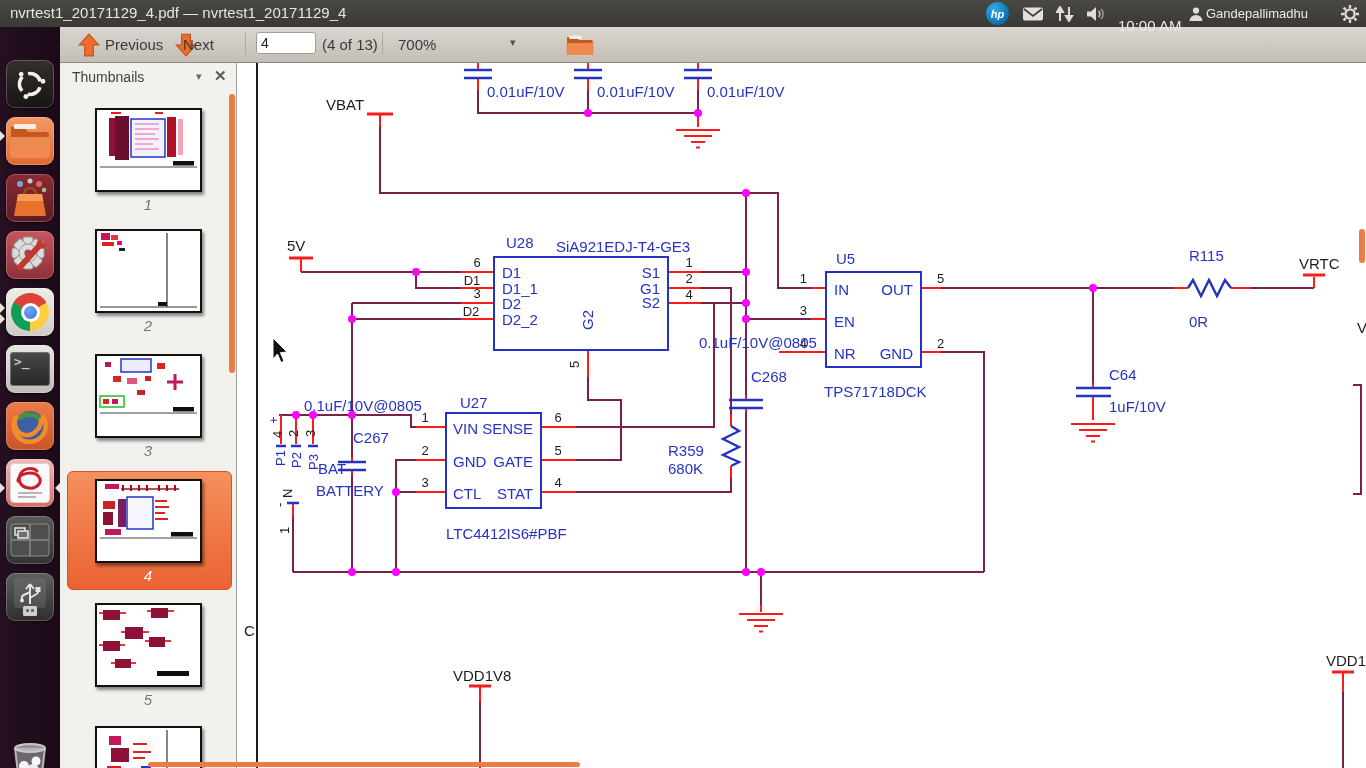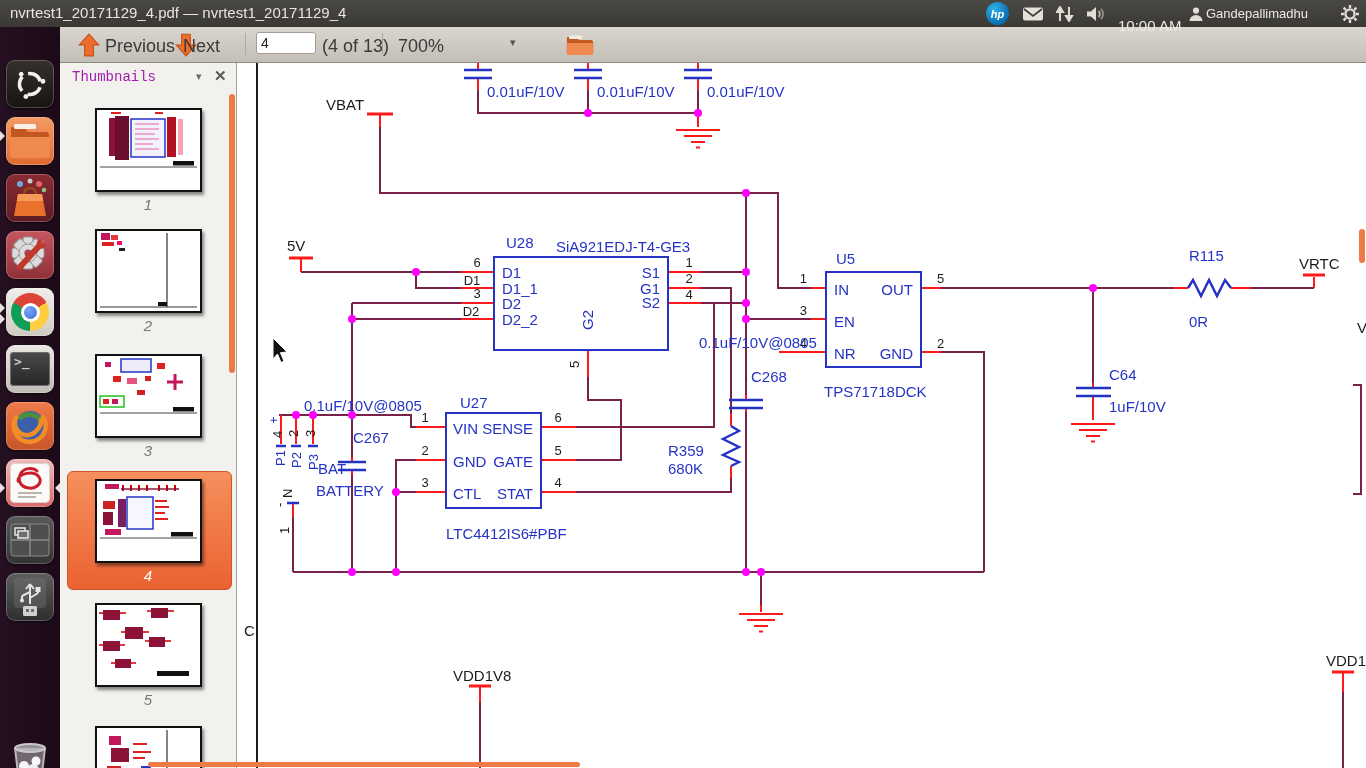--- a/index.html
+++ b/index.html
@@ -29,31 +29,31 @@
     display:flex;align-items:center;justify-content:center;overflow:hidden;}
   .larrow{position:absolute;left:0;width:0;height:0;border-left:5px solid #E6E2DC;
     border-top:5px solid transparent;border-bottom:5px solid transparent;}
   .rarrow{position:absolute;right:0;width:0;height:0;border-right:5px solid #E6E2DC;
     border-top:5px solid transparent;border-bottom:5px solid transparent;}
 
   
   #window{position:absolute;left:60px;top:27px;width:1306px;height:741px;}
   #toolbar{position:absolute;left:0;top:0;width:1306px;height:35px;
     background:linear-gradient(#DAD6CF,#C3BEB6);border-bottom:1px solid #8F8A82;}
-  #toolbar .lbl{position:absolute;top:9px;font-size:18px;color:#3A3A3A;}
+  #toolbar .lbl{position:absolute;top:9px;font-size:15px;color:#3A3A3A;}
   #page-input{position:absolute;left:196px;top:5px;width:50px;height:20px;
     border:1px solid #A29D95;border-radius:3px;background:#fff;font-size:14px;
     padding:0 4px;color:#222;font-family:"Liberation Sans",sans-serif;}
   .tsep{position:absolute;top:6px;width:1px;height:22px;background:#ACA79F;}
 
   
   #sidebar{position:absolute;left:0;top:36px;width:176px;height:705px;
     background:#F3F1EE;border-right:1px solid #A5A09A;}
   #sb-head{position:absolute;left:0;top:0;width:176px;height:30px;}
-  #sb-head .t{position:absolute;left:12px;top:6px;font-size:14px;color:#a21caf;font-family:Liberation Mono, monospace;}
+  #sb-head .t{position:absolute;left:12px;top:6px;font-size:14px;color:#404040;}
   #sb-head .dd{position:absolute;left:136px;top:7px;font-size:11px;color:#6A6A68;}
   #sb-head .x{position:absolute;left:154px;top:4px;font-size:15px;font-weight:bold;color:#5A5A58;}
   .thumb-item{position:absolute;left:0;width:176px;text-align:center;}
   .page-box{position:relative;margin:0 auto;width:103px;height:80px;background:#fff;
     border:2px solid #111;box-shadow:2px 3px 3px rgba(0,0,0,.45);}
   .page-label{margin-top:4px;font-size:15px;font-style:italic;color:#777;}
   #sel-bg{position:absolute;left:7px;top:408px;width:163px;height:117px;border-radius:6px;
     background:linear-gradient(#F5905D,#EB6232);border:1px solid #CE5524;}
   .sel .page-label{color:#fff;}
   #sb-vscroll{position:absolute;right:1px;top:31px;width:6px;height:279px;

